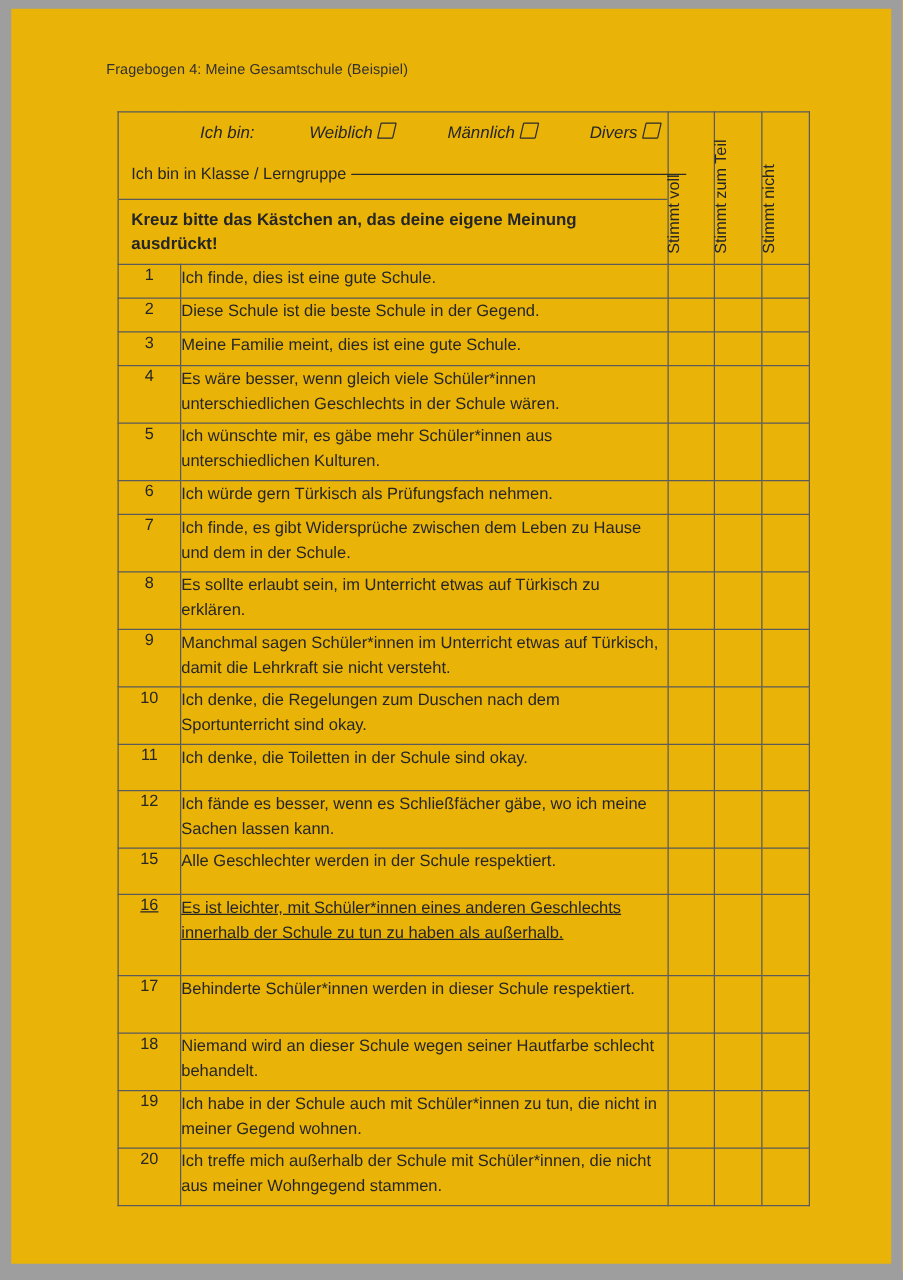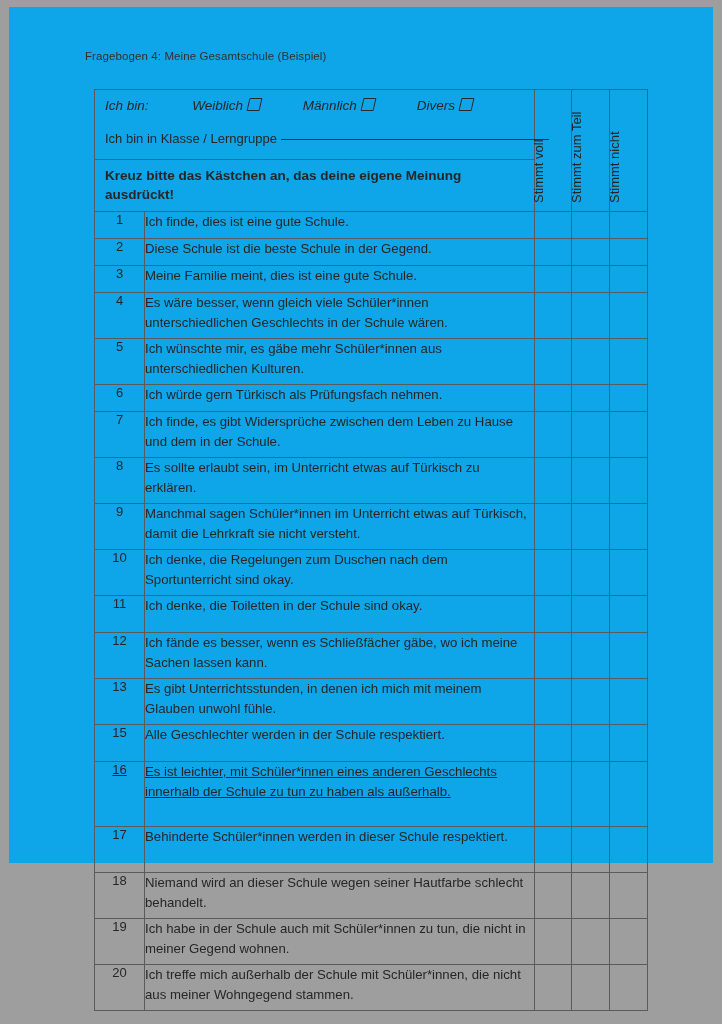--- a/index.html
+++ b/index.html
@@ -11,22 +11,22 @@
     height: 1024px;
     background: #9e9e9e;
     font-family: "Liberation Sans", sans-serif;
     overflow: hidden;
   }
   #page {
     position: absolute;
     left: 9px;
     top: 7px;
     width: 704px;
-    height: 856px;
-    background: #0ea5e9;
+    height: 1004px;
+    background: #eab308;
     box-sizing: border-box;
   }
   #doc-title {
     position: absolute;
     left: 76px;
     top: 43px;
     font-size: 11.5px;
     color: #303030;
     letter-spacing: 0.1px;
     white-space: nowrap;
@@ -61,20 +61,21 @@
     position: relative;
   }
   .ich-bin-row {
     position: absolute;
     left: 10px;
     top: 8px;
     right: 6px;
     font-style: italic;
     font-size: 13.5px;
     white-space: nowrap;
+    text-align: right;
   }
   .ich-bin-row .lbl { display: inline-block; }
   .opt { display: inline-block; }
   .cbx {
     display: inline-block;
     width: 11px;
     height: 11px;
     border: 1.4px solid #2b2b2b;
     transform: skewX(-13deg);
     vertical-align: -1px;
@@ -270,27 +271,20 @@
           <td class="ans"></td>
           <td class="ans"></td>
         </tr>
         <tr class="h2">
           <td class="num">12</td>
           <td class="qtext">Ich fände es besser, wenn es Schließfächer gäbe, wo ich meine Sachen lassen kann.</td>
           <td class="ans"></td>
           <td class="ans"></td>
           <td class="ans"></td>
         </tr>
-        <tr class="h2">
-          <td class="num">13</td>
-          <td class="qtext">Es gibt Unterrichtsstunden, in denen ich mich mit meinem Glauben unwohl fühle.</td>
-          <td class="ans"></td>
-          <td class="ans"></td>
-          <td class="ans"></td>
-        </tr>
         <tr class="tall1">
           <td class="num">15</td>
           <td class="qtext">Alle Geschlechter werden in der Schule respektiert.</td>
           <td class="ans"></td>
           <td class="ans"></td>
           <td class="ans"></td>
         </tr>
         <tr class="h3">
           <td class="num">16</td>
           <td class="qtext">Es ist leichter, mit Schüler*innen eines anderen Geschlechts innerhalb der Schule zu tun zu haben als außerhalb.</td>

